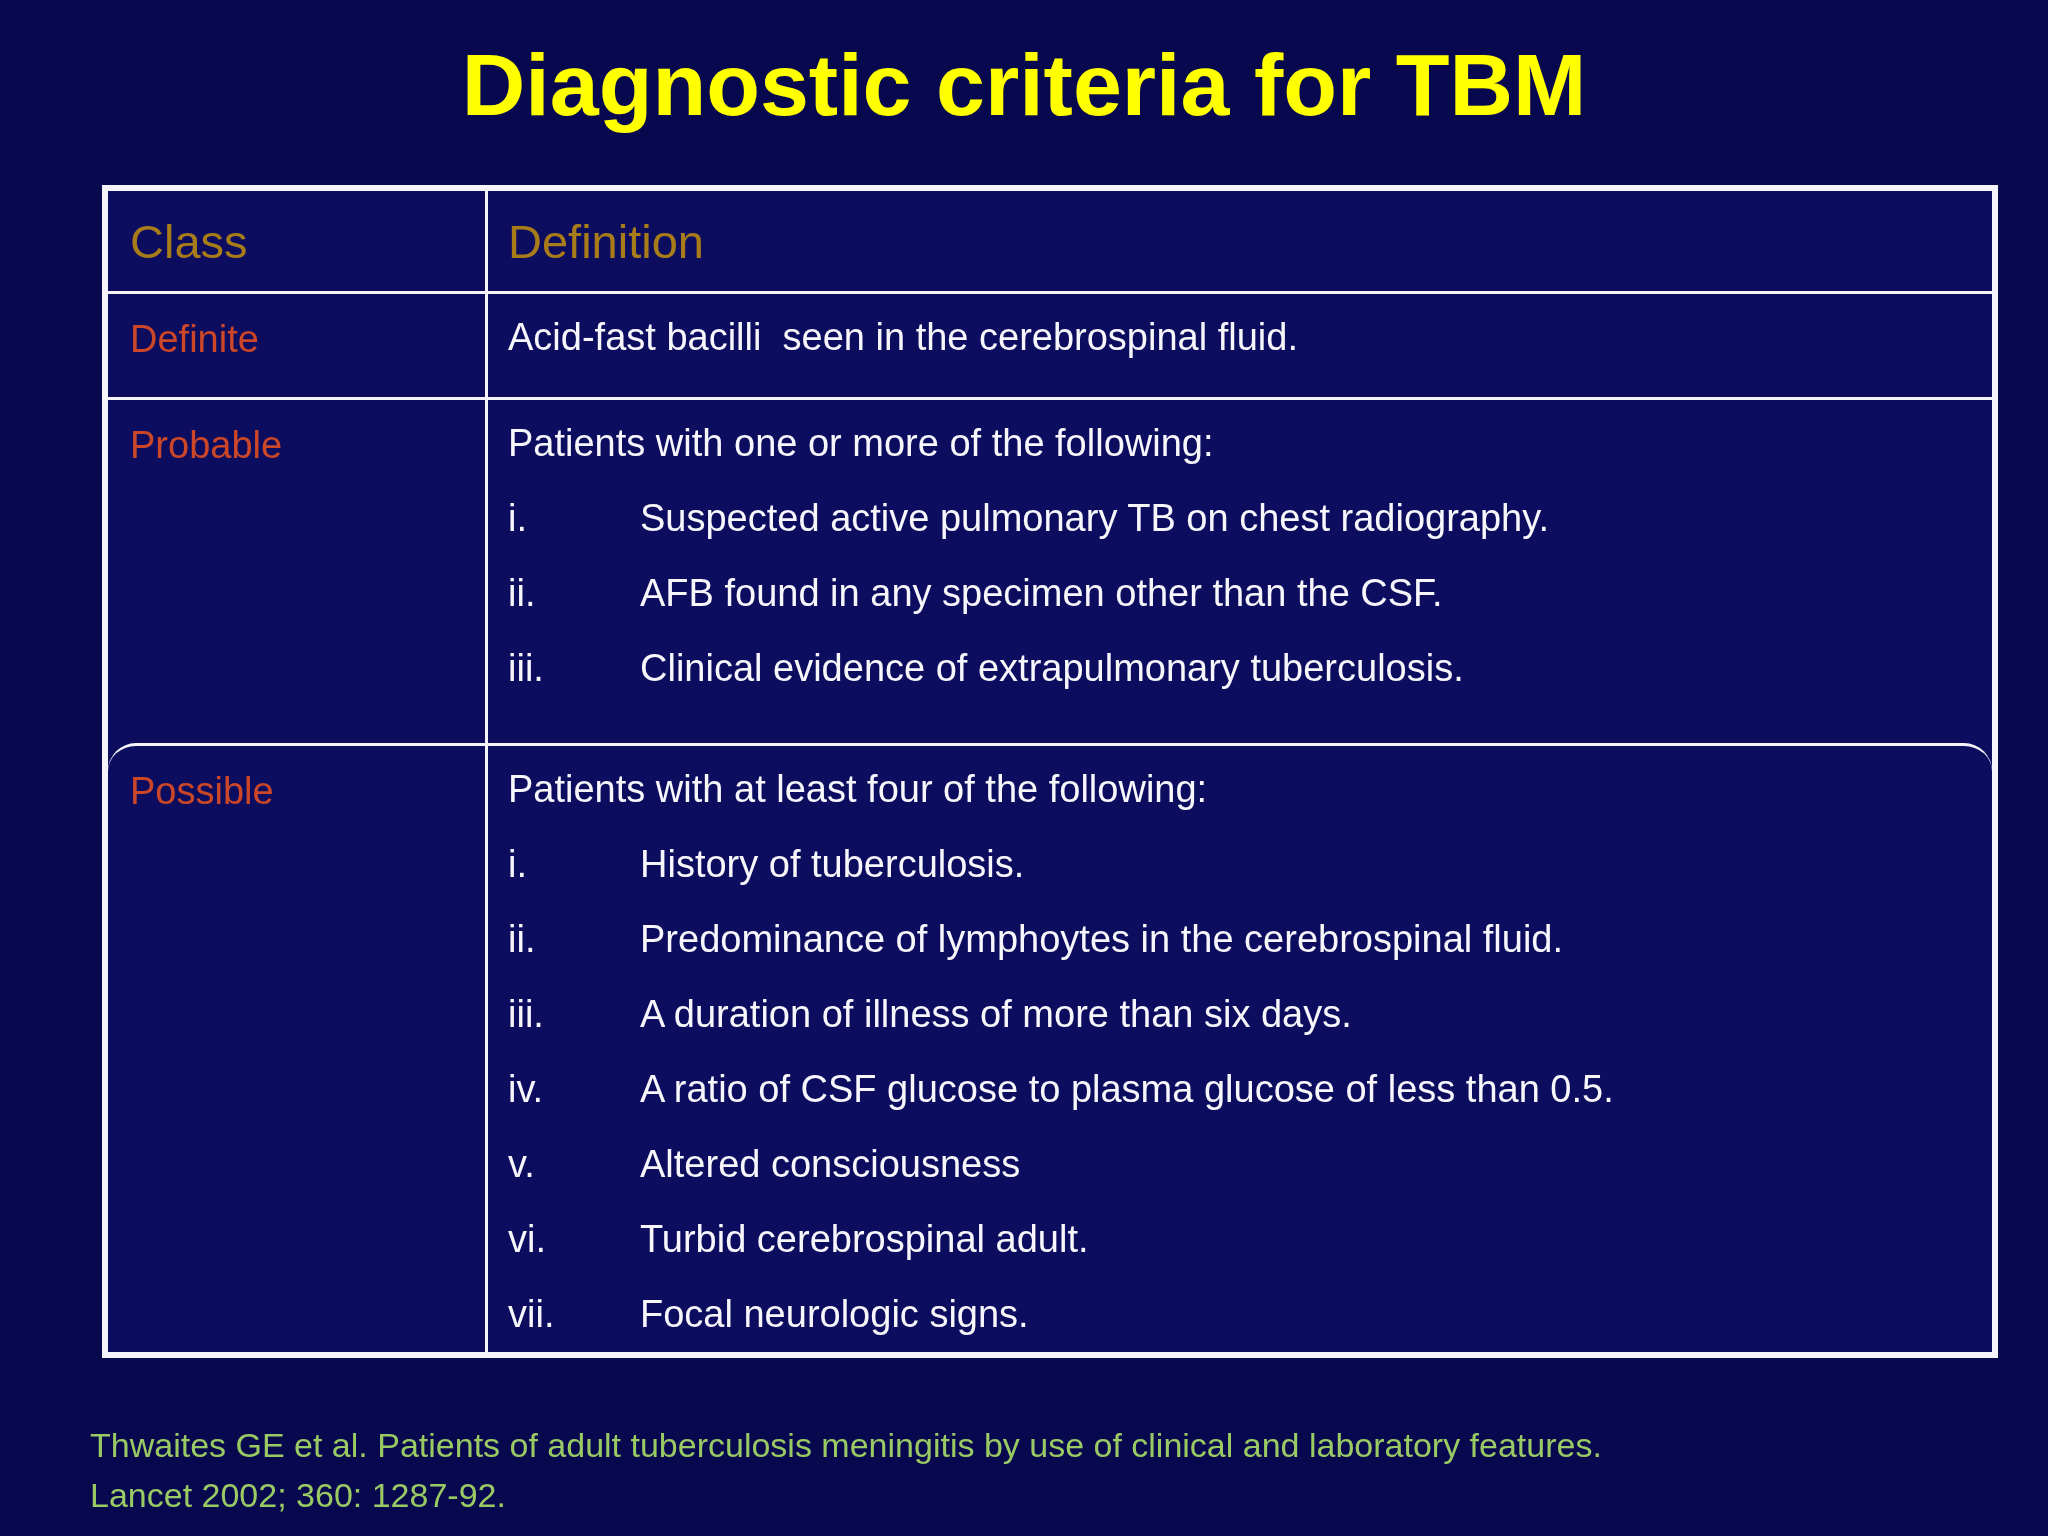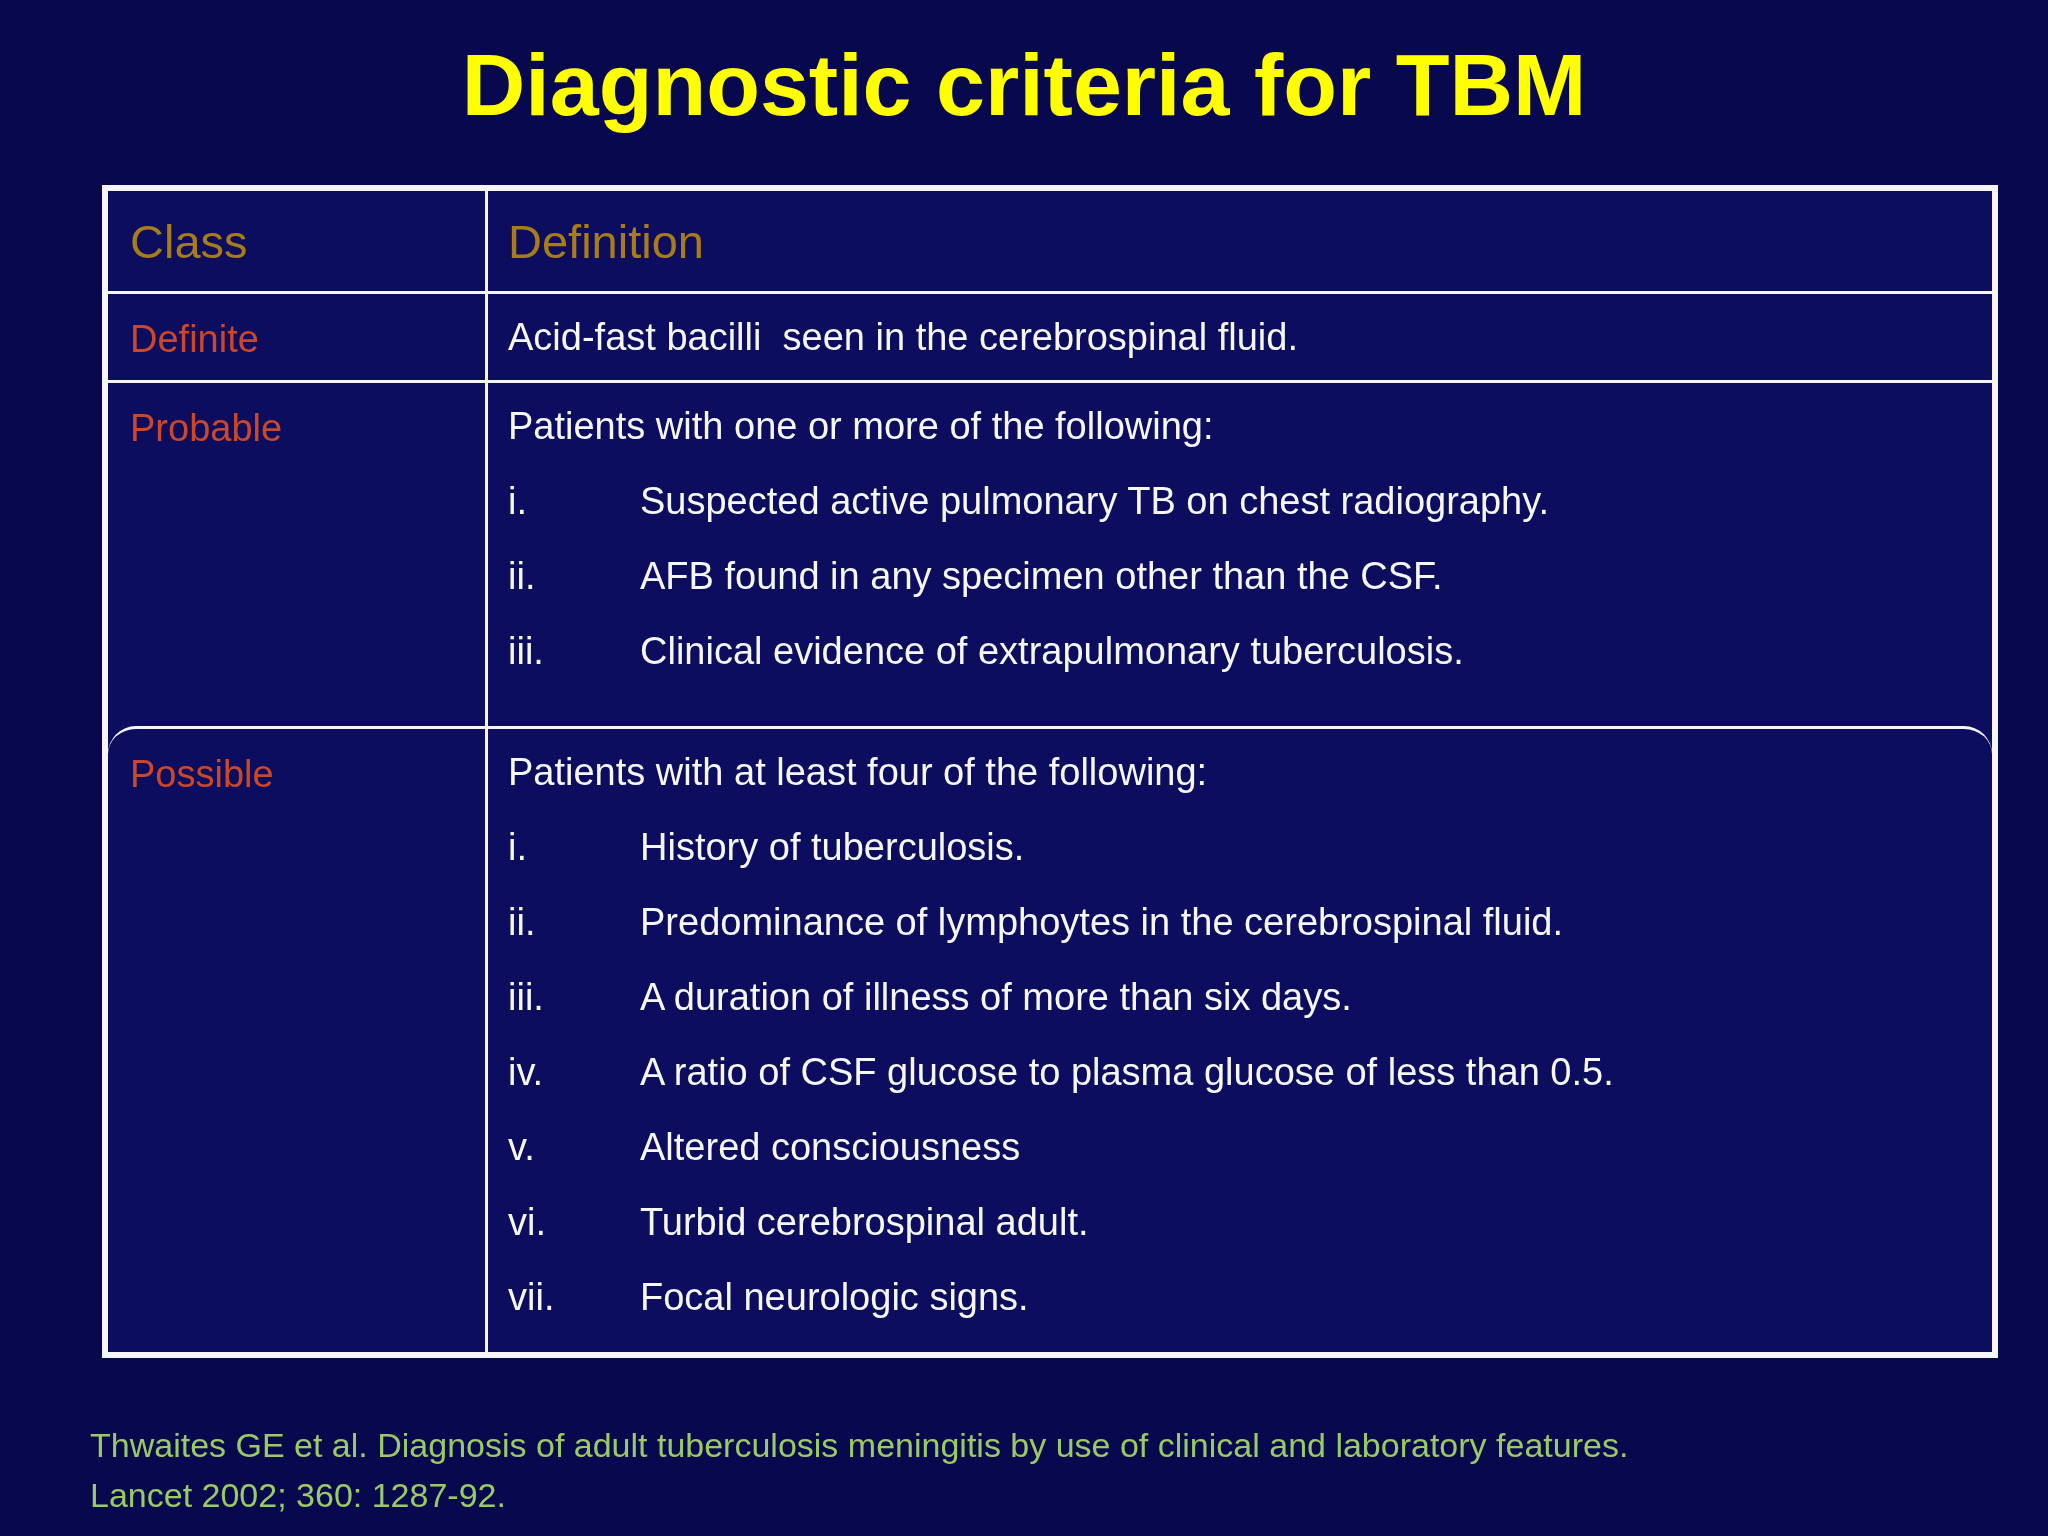--- a/index.html
+++ b/index.html
@@ -41,21 +41,21 @@
     width: 1896px;
     height: 1173px;
     border: 6px solid var(--line);
     background: var(--cell);
     display: flex;
     flex-direction: column;
   }
   .trow { display: flex; flex-direction: row; }
   .trow + .trow { border-top: 3px solid var(--line); }
   .row-header   { height: 100px; }
-  .row-definite { height: 89px; }
+  .row-definite { height: 106px; }
   .row-probable { height: 346px; }
   .row-possible { flex: 1; border-radius: 28px; }
   .col1 {
     width: 380px;
     flex: 0 0 380px;
     border-right: 3px solid var(--line);
     padding-left: 22px;
   }
   .col2 { flex: 1; padding-left: 20px; }
   .row-header .col1, .row-header .col2 {
@@ -174,17 +174,17 @@
             <span class="roman">vii.</span>
             <span class="itext">Focal neurologic signs.</span>
           </div>
         </div>
       </div>
     </div>
 
   </div>
 
   <div class="citation">
-    <div>Thwaites GE et al. Diagnosis of adult tuberculosis meningitis by use of clinical and laboratory features.</div>
+    <div>Thwaites GE et al. Patients of adult tuberculosis meningitis by use of clinical and laboratory features.</div>
     <div>Lancet 2002; 360: 1287-92.</div>
   </div>
 
 </div>
 
 </body></html>

